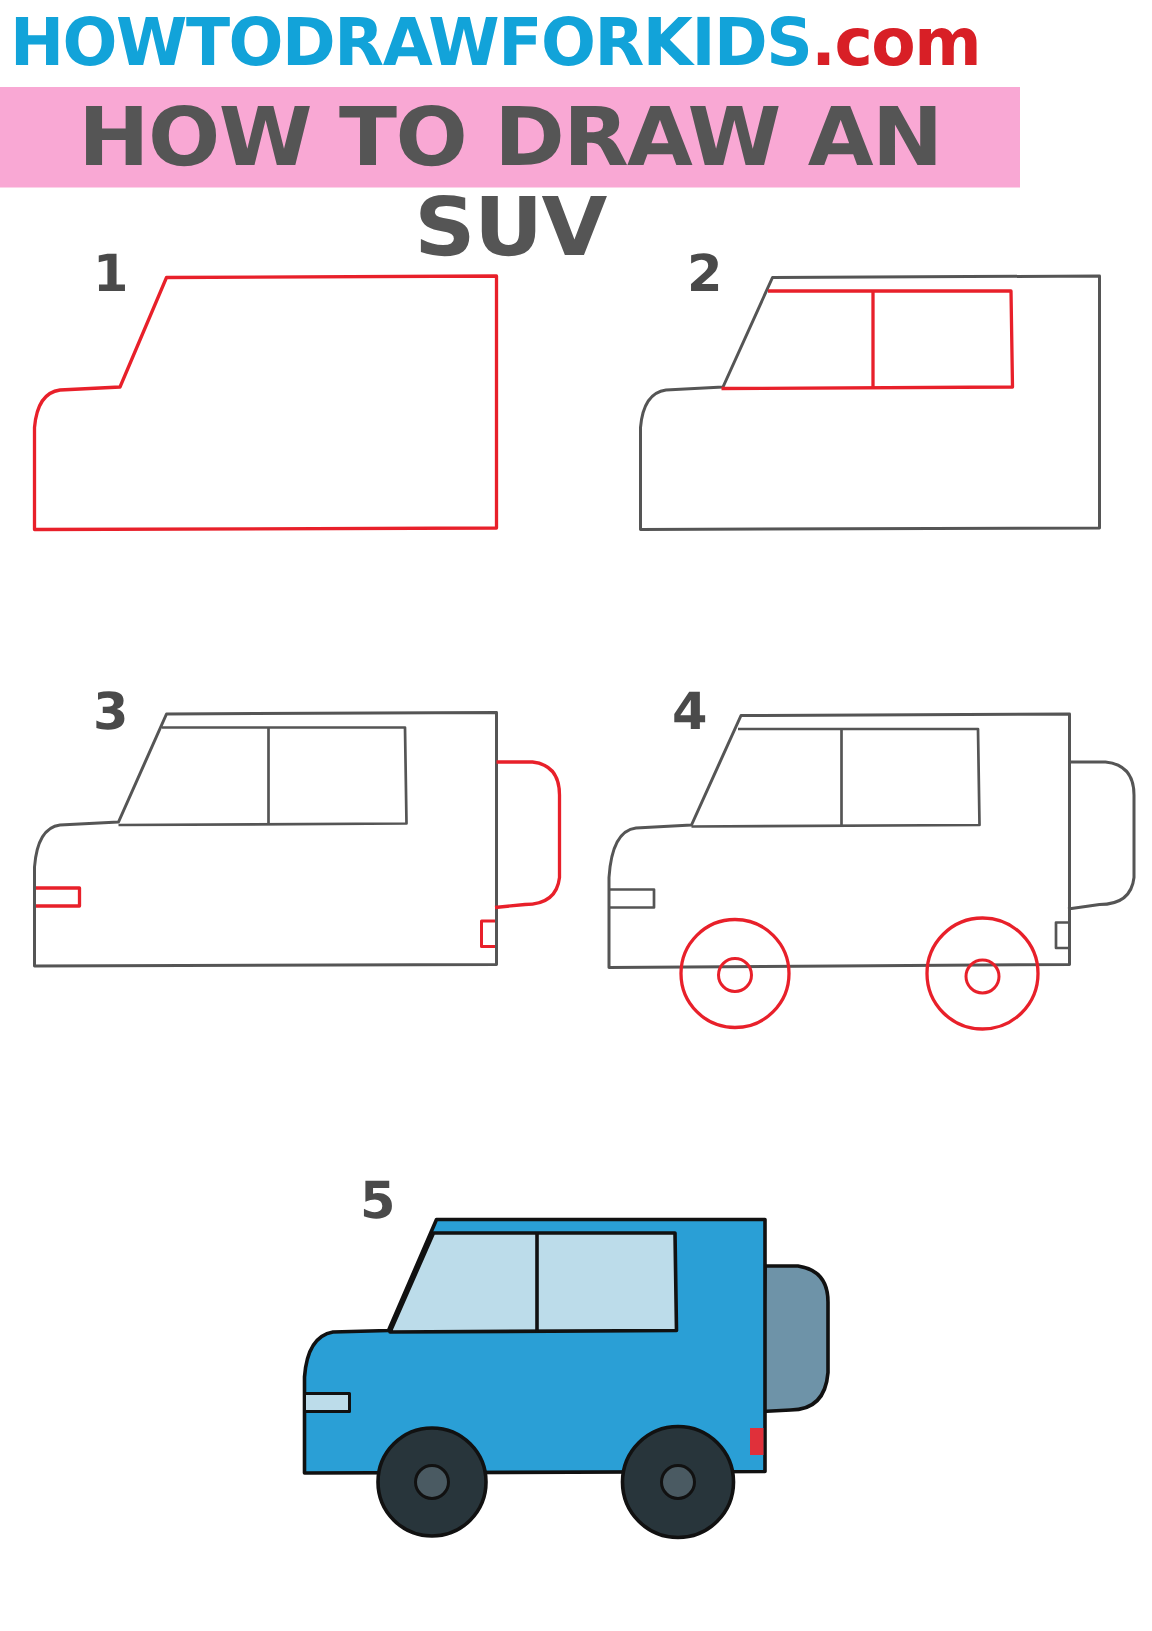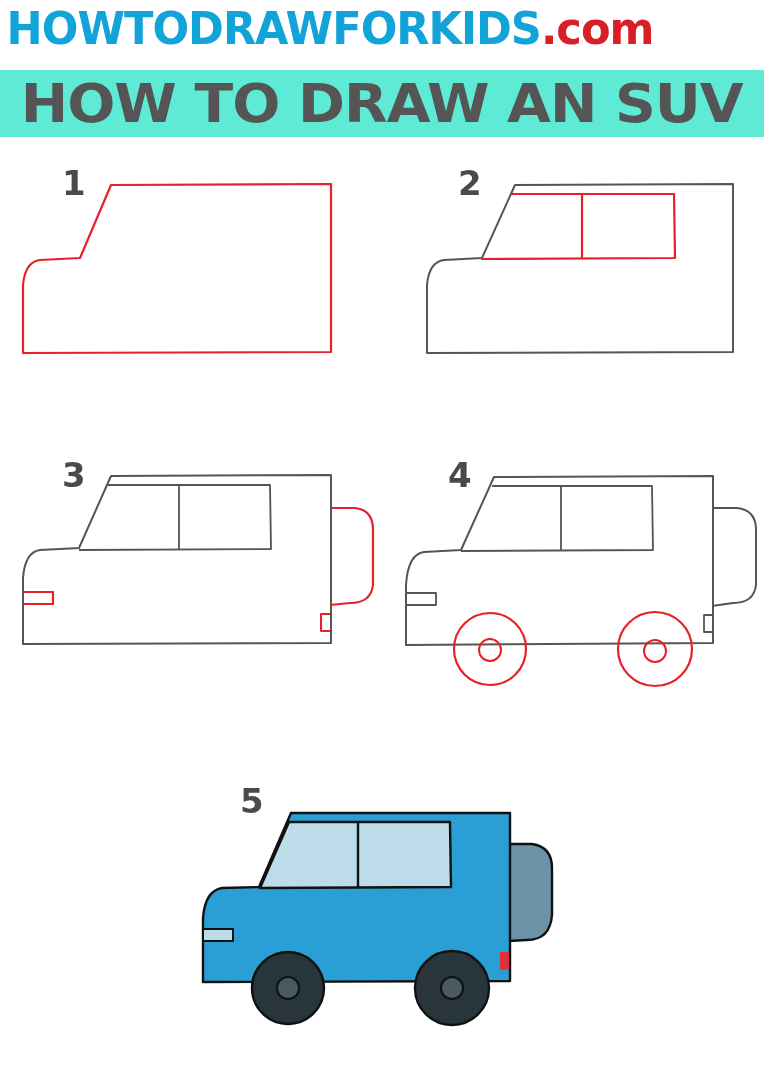--- a/index.html
+++ b/index.html
@@ -1,21 +1,21 @@
 <!DOCTYPE html>
 <html><head>
 <meta charset="utf-8">
 <style>
   html, body { margin: 0; padding: 0; background: #ffffff; }
   body { width: 768px; height: 1087px; position: relative; overflow: hidden; font-family: "DejaVu Sans", sans-serif; }
   .site-banner { position: absolute; top: 0; left: 0; width: 616px; height: 58px; text-align: center; }
   .site-name { display: inline-block; margin-top: 4px; font-family: "DejaVu Sans", sans-serif; font-weight: 900; font-size: 44px; letter-spacing: -1px; line-height: 50px; transform: scaleX(0.98); }
   .site-main { color: #12a3d9; }
   .site-tld { color: #d81f26; }
-  .title-band { position: absolute; top: 58px; left: 0; width: 764px; height: 67px; background: #5eead4; text-align: center; margin-top: 12px; }
+  .title-band { position: absolute; top: 58px; left: 0; width: 680px; height: 67px; background: #f9a8d4; text-align: center; }
   .page-title { display: inline-block; margin-top: 4px; font-family: "DejaVu Sans", sans-serif; font-weight: 900; font-size: 54px; line-height: 60px; color: #555555; letter-spacing: -1px; transform: scaleX(1.05); }
   .step-number { position: absolute; font-family: "DejaVu Sans", sans-serif; font-weight: 900; font-size: 34px; color: #4a4a4a; line-height: 34px; }
   svg.steps { position: absolute; top: 0; left: 0; }
 </style>
 </head>
 <body>
 
 <div class="site-banner">
   <span class="site-name"><span class="site-main">HOWTODRAWFORKIDS</span><span class="site-tld">.com</span></span>
 </div>

